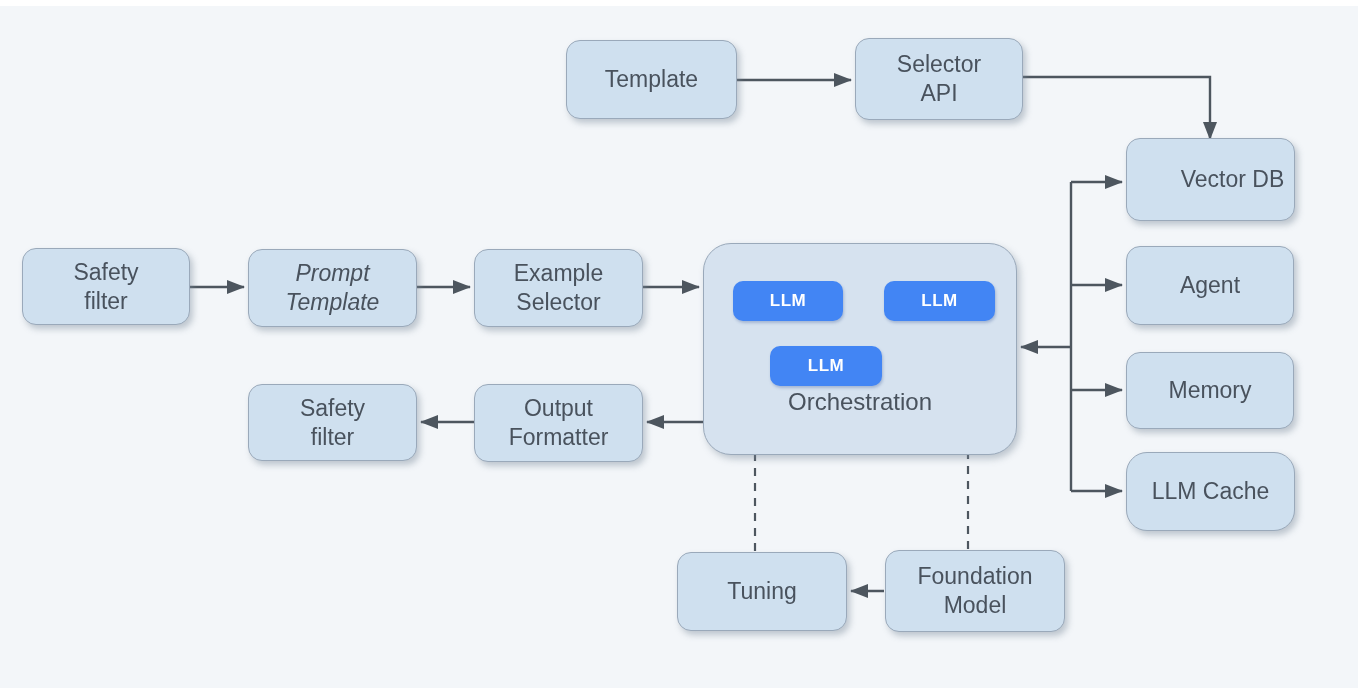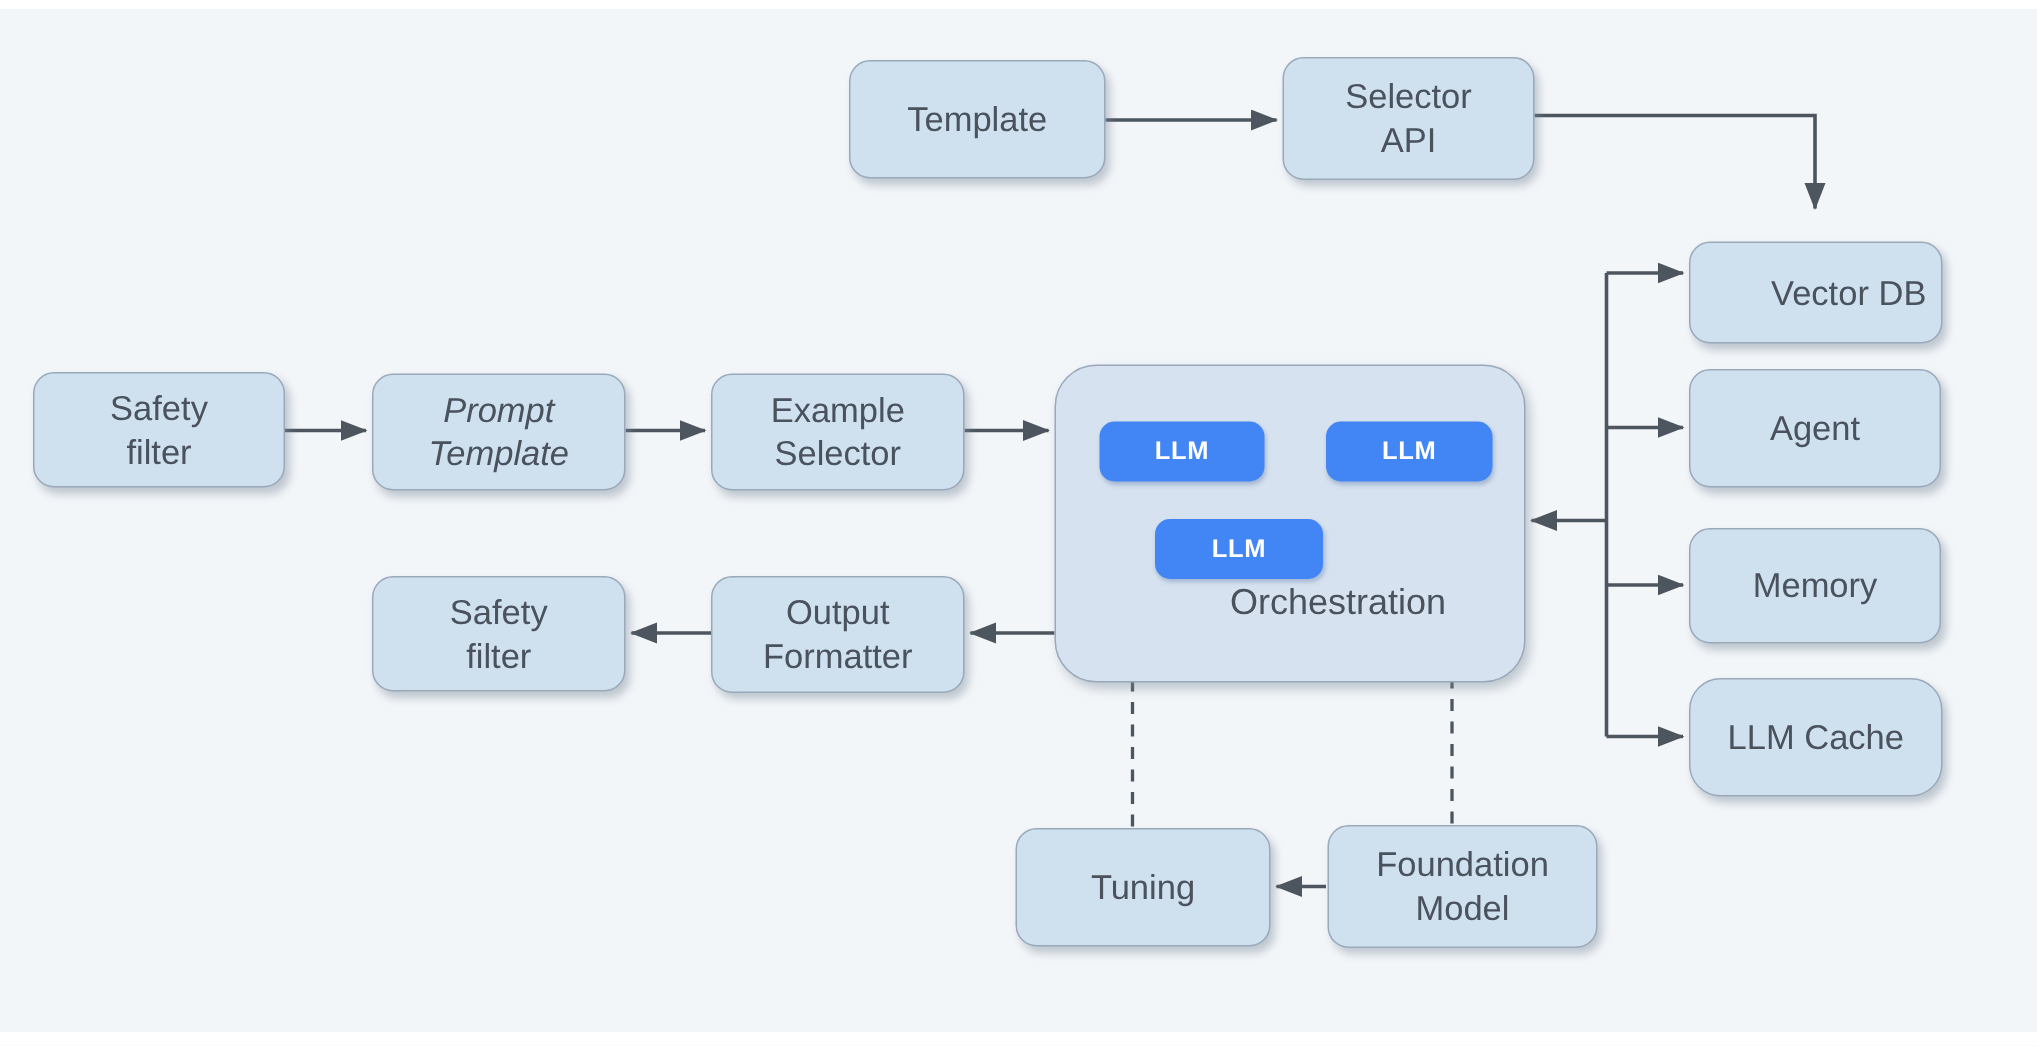--- a/index.html
+++ b/index.html
@@ -37,21 +37,21 @@
   }
 </style>
 </head>
 <body>
 
 <div class="canvas">
   <div class="strip top"></div>
   <div class="strip bottom"></div>
 
   <div class="group" style="left:703px;top:243px;width:314px;height:212px;"></div>
-  <div class="group-label" style="left:703px;width:314px;top:388px;bottom:auto;margin-left:32px;">Orchestration</div>
+  <div class="group-label" style="left:703px;width:314px;top:388px;bottom:auto;">Orchestration</div>
 
   <svg class="edges" viewBox="0 0 1358 697">
     <defs>
       <marker id="ah-dark" markerUnits="userSpaceOnUse" markerWidth="19" markerHeight="15" refX="17" refY="7" orient="auto">
         <path d="M0,0 L18,7 L0,14 Z" fill="#4d565f"></path>
       </marker>
       <marker id="ah-gray" markerUnits="userSpaceOnUse" markerWidth="19" markerHeight="15" refX="17" refY="7" orient="auto">
         <path d="M0,0 L18,7 L0,14 Z" fill="#c3cad3"></path>
       </marker>
     </defs>
@@ -77,21 +77,21 @@
     </g>
     <g stroke="#c3cad3" stroke-width="2.2" fill="none">
       <path d="M843,301 H880" marker-end="url(#ah-gray)"></path>
       <path d="M940,321 V367 H886" marker-end="url(#ah-gray)"></path>
     </g>
   </svg>
 
   <div class="node" style="left:566px;top:40px;width:171px;height:79px;">Template</div>
   <div class="node" style="left:855px;top:38px;width:168px;height:82px;">Selector
 API</div>
-  <div class="node" style="left:1126px;top:161px;width:169px;height:68px;padding-left:44px;">Vector DB</div>
+  <div class="node" style="left:1126px;top:138px;width:169px;height:83px;padding-left:44px;">Vector DB</div>
   <div class="node" style="left:1126px;top:246px;width:168px;height:79px;">Agent</div>
   <div class="node" style="left:1126px;top:352px;width:168px;height:77px;">Memory</div>
   <div class="node" style="left:1126px;top:452px;width:169px;height:79px;border-radius:21px;">LLM Cache</div>
 
   <div class="node" style="left:22px;top:248px;width:168px;height:77px;">Safety
 filter</div>
   <div class="node" style="left:248px;top:249px;width:169px;height:78px;font-style:italic;">Prompt
 Template</div>
   <div class="node" style="left:474px;top:249px;width:169px;height:78px;">Example
 Selector</div>

